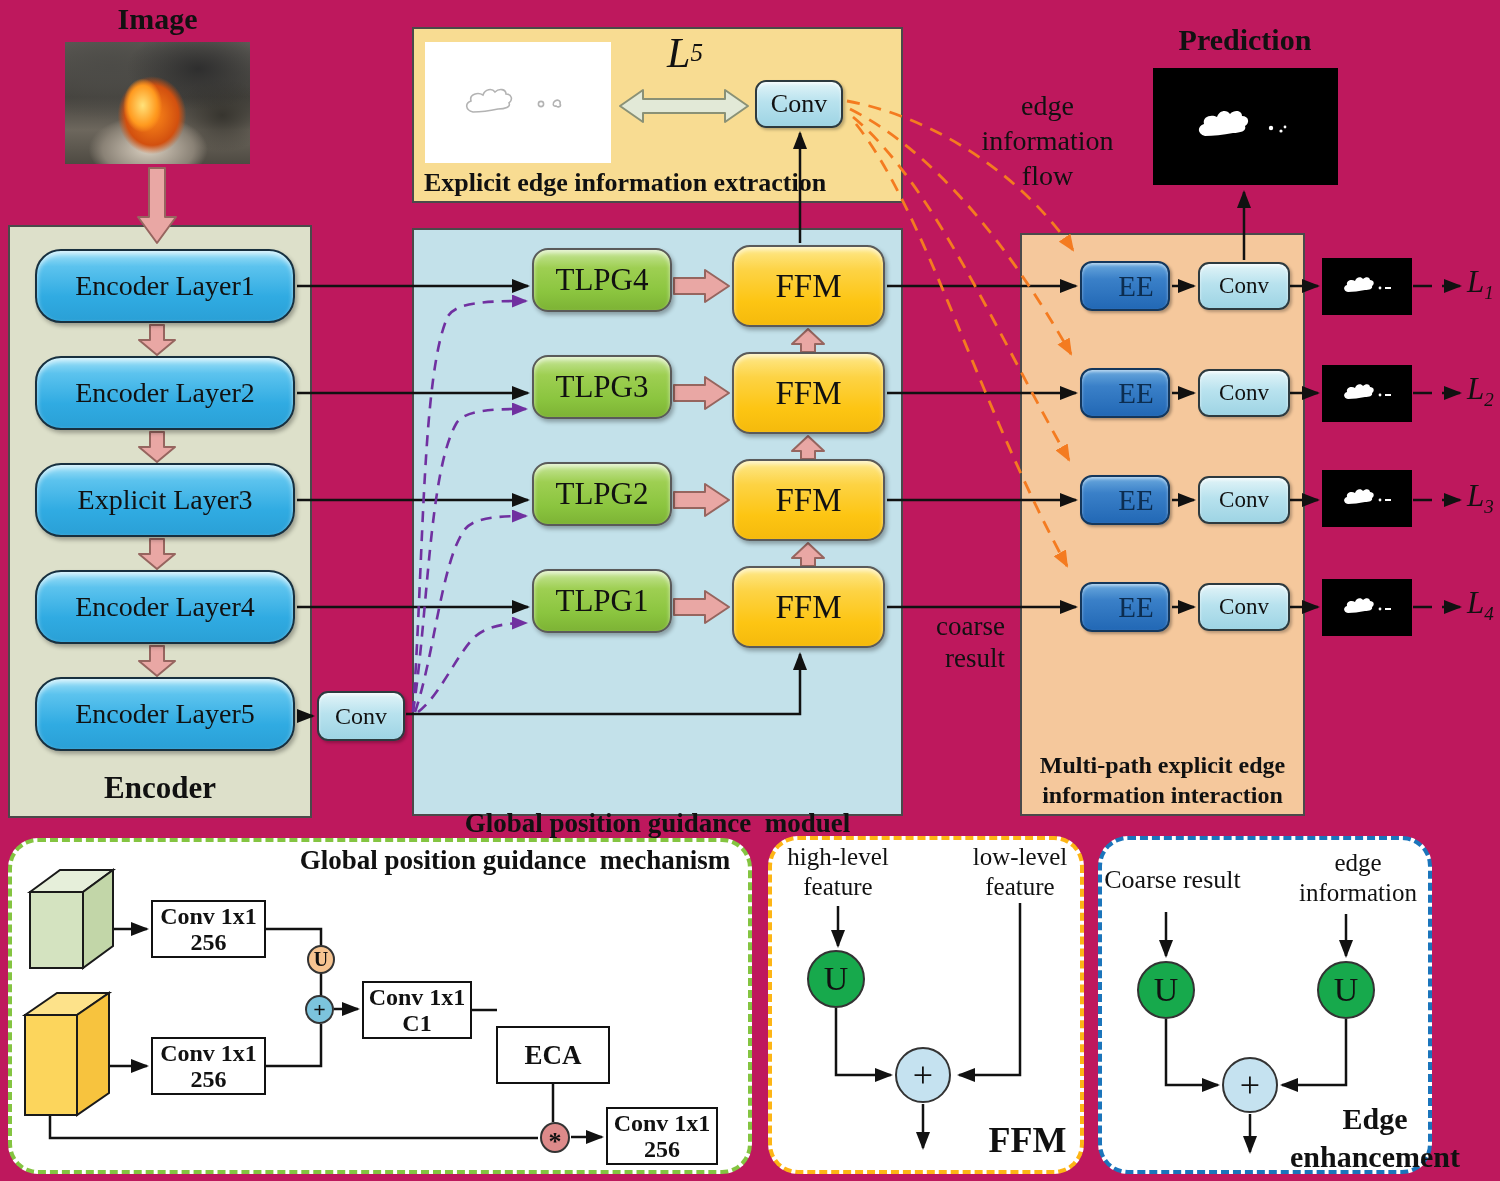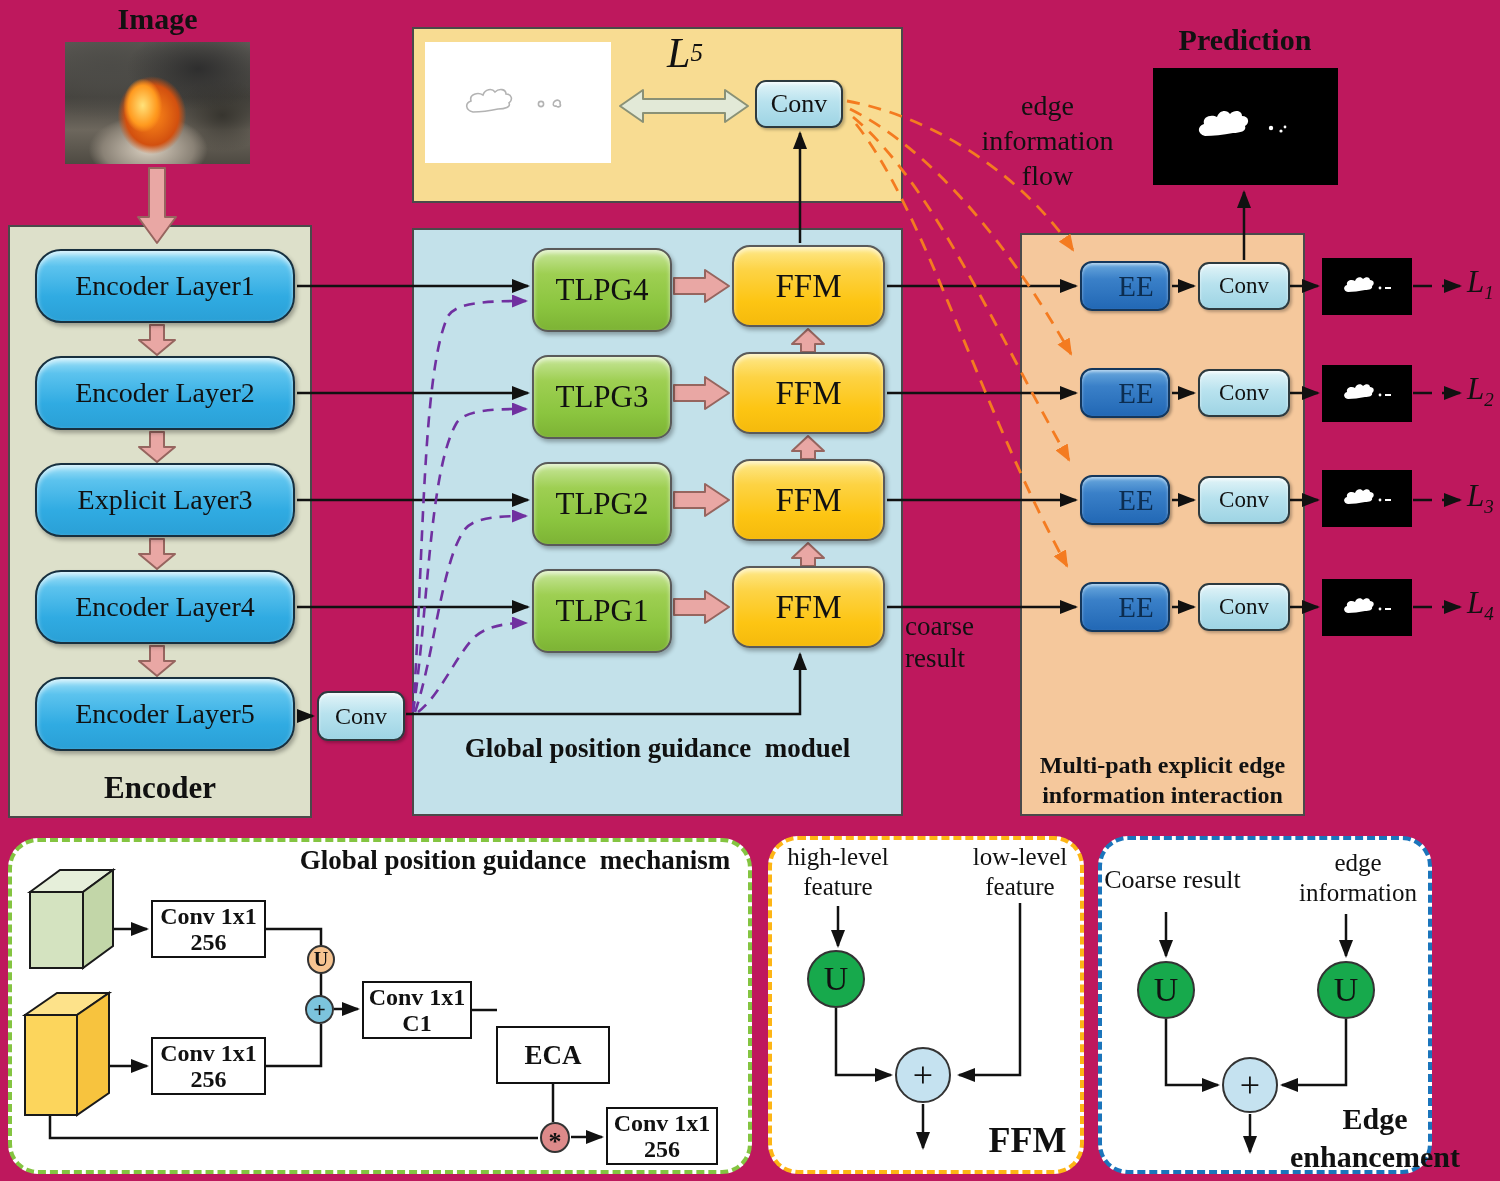--- a/index.html
+++ b/index.html
@@ -8,21 +8,21 @@
   .abs{position:absolute;box-sizing:border-box;}
   .panel{position:absolute;box-sizing:border-box;border:2px solid #4a4a4a;}
   .dashpanel{position:absolute;box-sizing:border-box;border:4px dashed;border-radius:30px;background:#fff;}
   svg.overlay{position:absolute;left:0;top:0;width:1500px;height:1181px;}
   .ctr{display:flex;align-items:center;justify-content:center;text-align:center;}
   .enc-box{position:absolute;left:35px;width:260px;height:74px;border-radius:26px;
       border:2px solid #18303f;box-sizing:border-box;
       background:linear-gradient(180deg,#a3e2f8 0%,#5cc3ee 22%,#30abe2 65%,#2aa0d6 100%);
       box-shadow:inset 0 3px 5px rgba(255,255,255,.65),2px 3px 4px rgba(0,0,0,.3);
       font-size:28px;}
-  .tlpg-box{position:absolute;left:532px;width:140px;height:84px;border-radius:16px;
+  .tlpg-box{position:absolute;left:532px;width:140px;height:64px;border-radius:16px;
       border:2px solid #5a5a5a;box-sizing:border-box;
       background:linear-gradient(180deg,#c8e69b 0%,#9ecf52 30%,#8bc53f 70%,#7db335 100%);
       box-shadow:inset 0 3px 4px rgba(255,255,255,.6),2px 3px 4px rgba(0,0,0,.3);
       font-size:31px;}
   .ffm-box{position:absolute;left:732px;width:153px;height:82px;border-radius:18px;
       border:2px solid #5a5a5a;box-sizing:border-box;
       background:linear-gradient(180deg,#fee98c 0%,#fdd344 30%,#fdc513 70%,#f5ba0c 100%);
       box-shadow:inset 0 3px 4px rgba(255,255,255,.6),2px 3px 4px rgba(0,0,0,.3);
       font-size:33px;}
   .ee-box{position:absolute;left:1080px;width:90px;height:50px;border-radius:12px;
@@ -188,40 +188,41 @@
       <path d="M48,70 c-8,-2 -8,-9 -2,-11 c-2,-7 7,-9 12,-6 c2,-6 9,-7 12,-3 c4,-4 11,-3 11,2 c6,0 7,6 3,9 c2,4 -4,6 -11,6 c-9,2 -18,3 -25,3 z"></path>
       <circle cx="116" cy="62" r="2.6"></circle>
         <path d="M130,59 c3,-2 6,0 5,3 c2,2 -2,4 -4,2 c-3,1 -4,-3 -1,-5 z"></path>
     </svg>
   </div>
   <div class="loss ctr" style="left:650px;top:28px;width:70px;height:50px;font-size:42px;">
     <span>L</span>
       <sub style="font-size:25px;">5</sub>
   </div>
   <div class="convs-box ctr" style="left:755px;top:80px;width:88px;height:48px;font-size:26px;">Conv</div>
+  <div class="title-b" style="left:424px;top:168px;font-size:26px;">Explicit edge information extraction</div>
 
   <div class="enc-box ctr" style="top:249px;">Encoder Layer1</div>
   <div class="enc-box ctr" style="top:356px;">Encoder Layer2</div>
   <div class="enc-box ctr" style="top:463px;">Explicit Layer3</div>
   <div class="enc-box ctr" style="top:570px;">Encoder Layer4</div>
   <div class="enc-box ctr" style="top:677px;">Encoder Layer5</div>
   <div class="title-b ctr" style="left:8px;top:768px;width:304px;height:40px;font-size:31px;">Encoder</div>
   <div class="convs-box ctr" style="left:317px;top:691px;width:88px;height:50px;font-size:24px;">Conv</div>
 
   <div class="tlpg-box ctr" style="top:248px;">TLPG4</div>
   <div class="tlpg-box ctr" style="top:355px;">TLPG3</div>
   <div class="tlpg-box ctr" style="top:462px;">TLPG2</div>
   <div class="tlpg-box ctr" style="top:569px;">TLPG1</div>
   <div class="ffm-box ctr" style="top:245px;">FFM</div>
   <div class="ffm-box ctr" style="top:352px;">FFM</div>
   <div class="ffm-box ctr" style="top:459px;">FFM</div>
   <div class="ffm-box ctr" style="top:566px;">FFM</div>
-  <div class="title-b ctr" style="left:412px;top:728px;width:491px;height:40px;font-size:27px;white-space:pre;">Global position guidance  moduel</div>
-
-  <div class="note" style="left:905px;top:610px;width:100px;font-size:27px;line-height:32px;text-align:left;">
+  <div class="title-b ctr" style="left:412px;top:803px;width:491px;height:40px;font-size:27px;white-space:pre;">Global position guidance  moduel</div>
+
+  <div class="note" style="left:905px;top:610px;width:100px;font-size:27px;line-height:32px;text-align:right;">
     <div>coarse</div>
     <div>result</div>
   </div>
 
   <div class="ee-box ctr" style="top:261px;">EE</div>
   <div class="ee-box ctr" style="top:368px;">EE</div>
   <div class="ee-box ctr" style="top:475px;">EE</div>
   <div class="ee-box ctr" style="top:582px;">EE</div>
   <div class="convs-box ctr" style="left:1198px;top:262px;width:92px;height:48px;">Conv</div>
   <div class="convs-box ctr" style="left:1198px;top:369px;width:92px;height:48px;">Conv</div>

